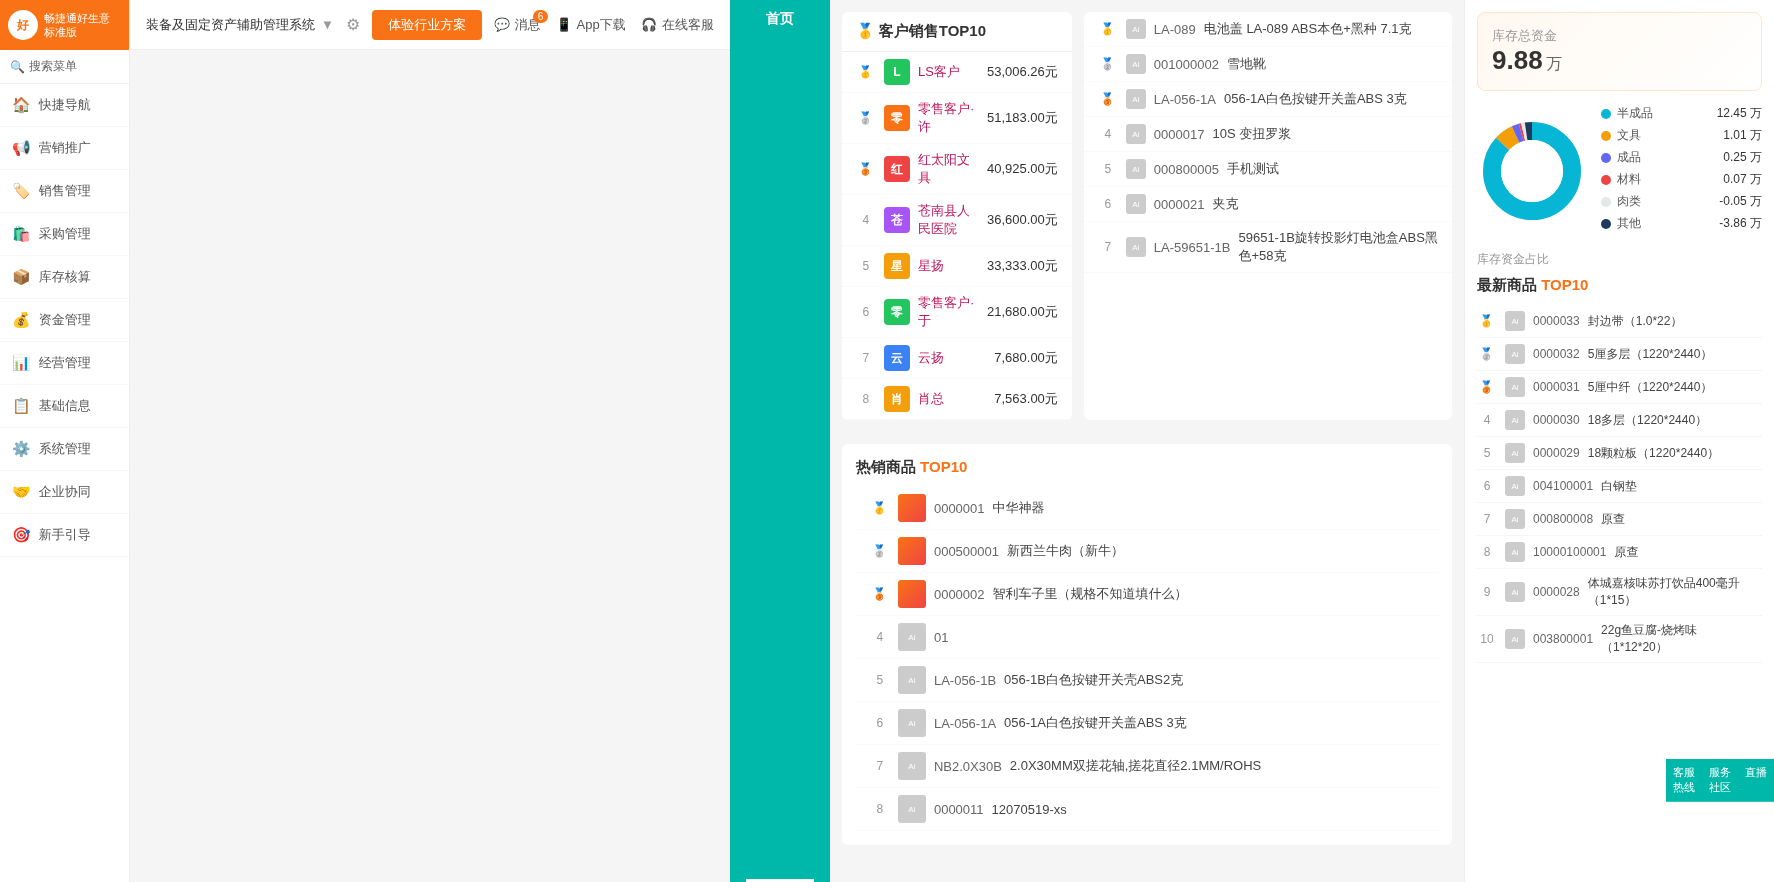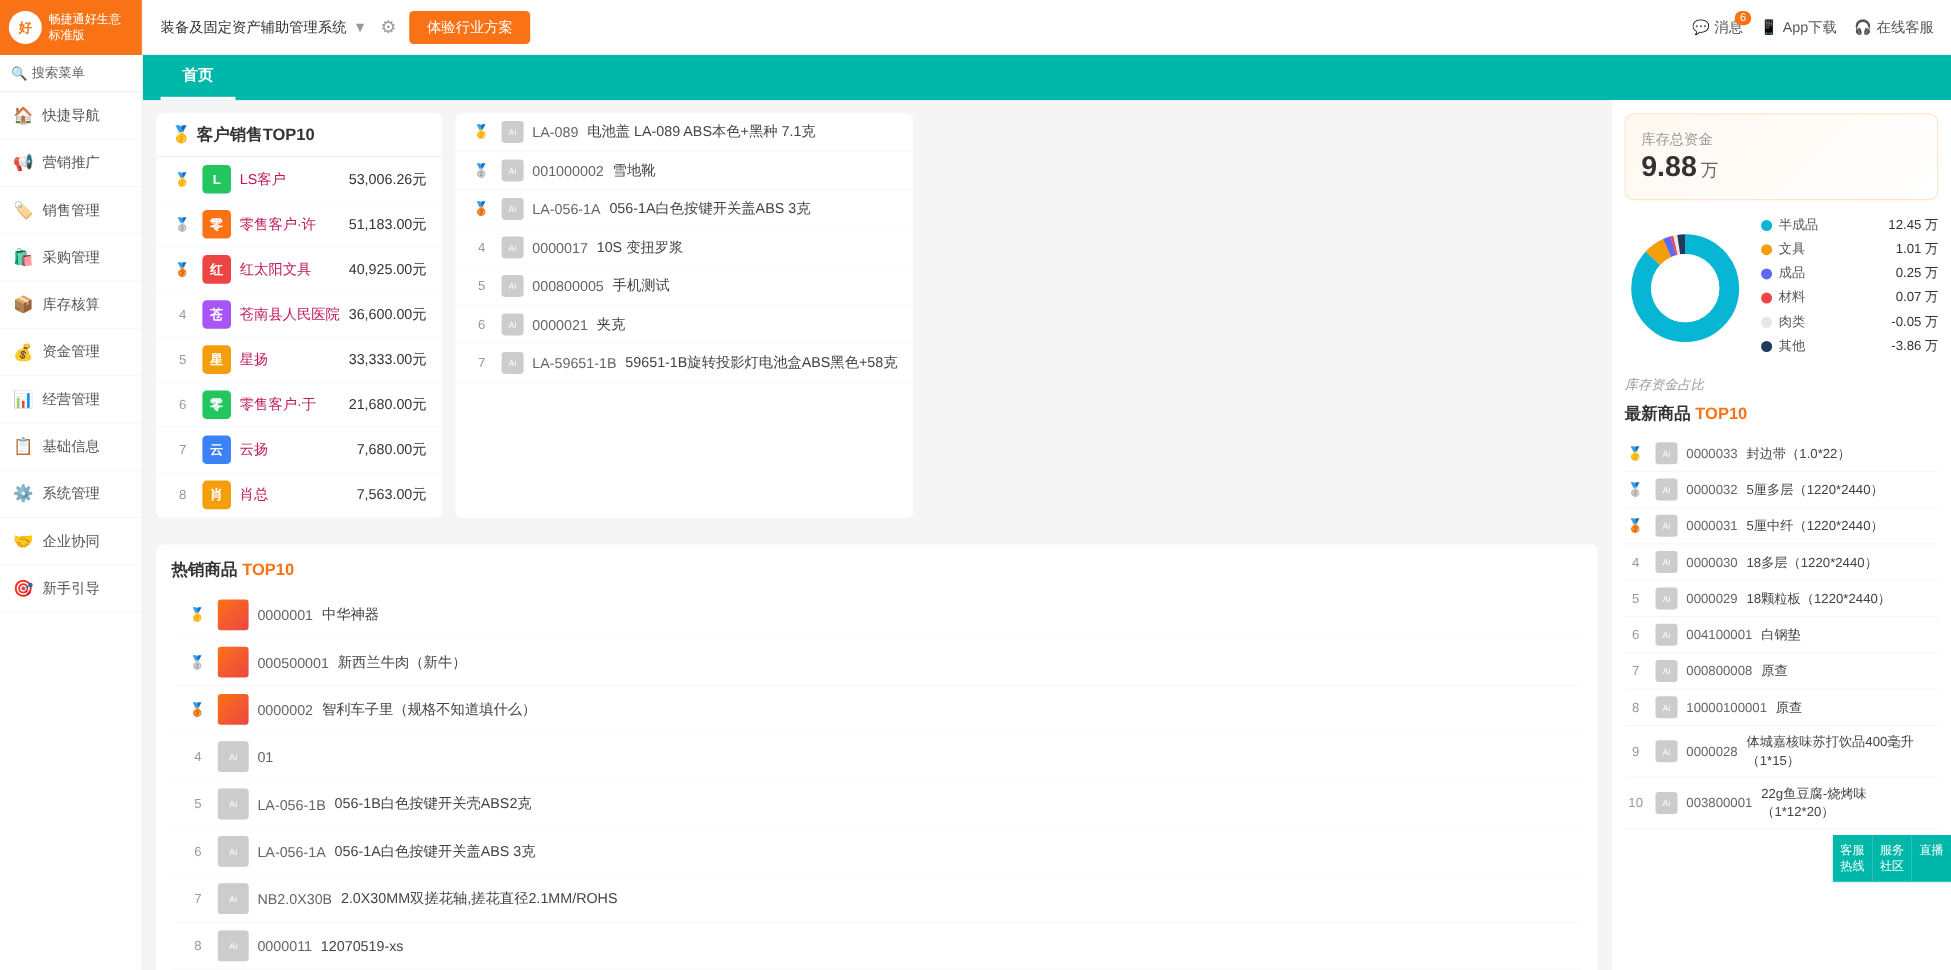--- a/index.html
+++ b/index.html
@@ -59,21 +59,21 @@
       color: #555;
       font-size: 13px;
       border-bottom: 1px solid #f5f5f5;
     }
     .sidebar-item .icon { font-size: 15px; color: #999; }
 
     
     .main-area {
       flex: 1;
       display: flex;
-      flex-direction: column;
+      flex-direction: row;
       overflow: hidden;
     }
     .topbar {
       height: 50px;
       background: #fff;
       border-bottom: 1px solid #eee;
       display: flex;
       align-items: center;
       padding: 0 16px;
       gap: 12px;
@@ -274,21 +274,21 @@
       margin-bottom: 5px;
       font-size: 12px;
     }
     .legend-dot {
       width: 10px; height: 10px;
       border-radius: 50%;
       flex-shrink: 0;
     }
     .legend-name { flex: 1; color: #555; }
     .legend-val { color: #333; font-size: 12px; }
-    .inventory-ratio-label { font-size: 12px; color: #999; margin-bottom: 8px; font-style: italic; }
+    .inventory-ratio-label { font-size: 12px; color: #999; margin-bottom: 8px; }
 
     
     .latest-title {
       font-size: 15px;
       font-weight: bold;
       margin-bottom: 10px;
     }
     .latest-title span { color: #f97316; }
     .latest-row {
       display: flex;

